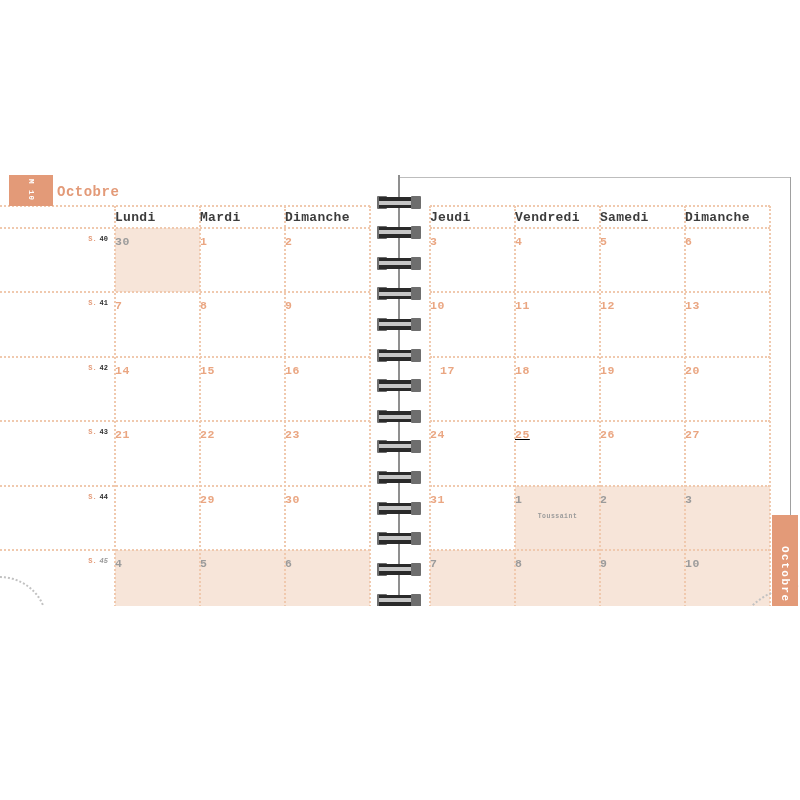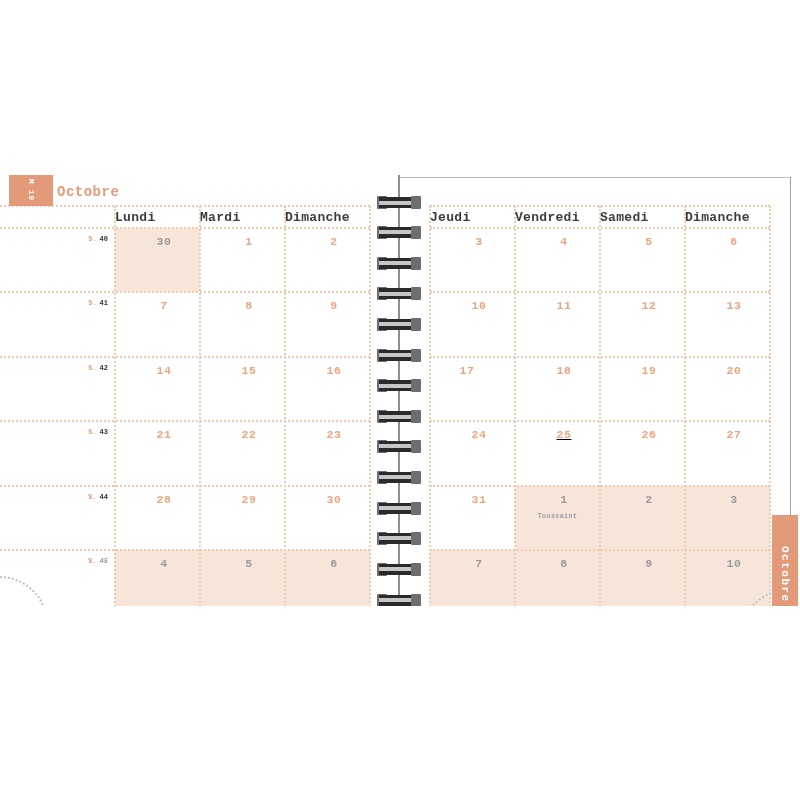--- a/index.html
+++ b/index.html
@@ -2,21 +2,21 @@
 <html style="--accent: #E39A78; --cell-shade: #F7E5D9; --day-number: #EAA682; --muted-number: #9B9B9B; --grid-dot: #F0C9AE; --header-ink: #3C3C3C; --week-ink: #2E2E2E; --tab-text: #FFFFFF; --ring-cap: #6E6E6E; --ring-bar: #2A2A2A;"><head>
 <meta charset="utf-8">
 <style>
   html,body{margin:0;padding:0;background:#ffffff;}
   .canvas{position:relative;width:800px;height:606px;overflow:hidden;background:#fff;
           font-family:"Liberation Mono",monospace;font-weight:bold;}
   #grid-left,#grid-right{position:absolute;inset:0;z-index:1;}
   .binding{position:absolute;inset:0;z-index:3;}
   .cell{position:absolute;}
   .cell.shaded{background:var(--cell-shade,#F7E5D9);}
-  .day-num{margin-top:7px;text-align:center;font-size:11.5px;letter-spacing:0.5px;color:var(--day-number,#EAA682);padding-left:13px;}
+  .day-num{margin-top:7px;font-size:11.5px;letter-spacing:0.5px;color:var(--day-number,#EAA682);}
   .day-num.muted{color:var(--muted-number,#9B9B9B);}
   .day-note{margin-top:7px;text-align:center;font-size:6.5px;letter-spacing:0.5px;color:var(--muted-number,#9B9B9B);}
   .h-dot{position:absolute;height:0;border-top:2px dotted var(--grid-dot,#F0C9AE);}
   .v-dot{position:absolute;width:0;border-left:2px dotted var(--grid-dot,#F0C9AE);}
   .day-header{position:absolute;height:22px;line-height:23px;font-size:13px;
               letter-spacing:0.3px;color:var(--header-ink,#3C3C3C);}
   .week-label{position:absolute;text-align:right;font-size:7px;}
   .wk-prefix{color:var(--accent,#E39A78);}
   .wk-num{color:var(--week-ink,#2E2E2E);margin-left:3px;}
   .wk-num.muted{color:var(--muted-number,#9B9B9B);font-style:italic;}
@@ -98,23 +98,20 @@
       <div class="cell" style="left: 115px; top: 421px; width: 85px; height: 65px;">
         <div class="day-num">21</div>
       </div>
       <div class="cell" style="left: 200px; top: 421px; width: 85px; height: 65px;">
         <div class="day-num">22</div>
       </div>
       <div class="cell" style="left: 285px; top: 421px; width: 85px; height: 65px;">
         <div class="day-num">23</div>
       </div>
       <div class="week-label" style="left: 20px; top: 428px; width: 88px;"><span class="wk-prefix">S.</span><span class="wk-num">43</span></div>
-      <div class="cell" style="left: 115px; top: 486px; width: 85px; height: 64px;">
-        <div class="day-num">28</div>
-      </div>
       <div class="cell" style="left: 200px; top: 486px; width: 85px; height: 64px;">
         <div class="day-num">29</div>
       </div>
       <div class="cell" style="left: 285px; top: 486px; width: 85px; height: 64px;">
         <div class="day-num">30</div>
       </div>
       <div class="week-label" style="left: 20px; top: 493px; width: 88px;"><span class="wk-prefix">S.</span><span class="wk-num">44</span></div>
       <div class="cell shaded" style="left: 115px; top: 550px; width: 85px; height: 64px;">
         <div class="day-num muted">4</div>
       </div>
@@ -159,21 +156,21 @@
       </div>
       <div class="cell" style="left: 515px; top: 292px; width: 85px; height: 65px;">
         <div class="day-num">11</div>
       </div>
       <div class="cell" style="left: 600px; top: 292px; width: 85px; height: 65px;">
         <div class="day-num">12</div>
       </div>
       <div class="cell" style="left: 685px; top: 292px; width: 85px; height: 65px;">
         <div class="day-num">13</div>
       </div>
-      <div class="cell" style="left: 418px; top: 357px; width: 85px; height: 64px;">
+      <div class="cell" style="left: 440px; top: 357px; width: 85px; height: 64px;">
         <div class="day-num">17</div>
       </div>
       <div class="cell" style="left: 515px; top: 357px; width: 85px; height: 64px;">
         <div class="day-num">18</div>
       </div>
       <div class="cell" style="left: 600px; top: 357px; width: 85px; height: 64px;">
         <div class="day-num">19</div>
       </div>
       <div class="cell" style="left: 685px; top: 357px; width: 85px; height: 64px;">
         <div class="day-num">20</div>

